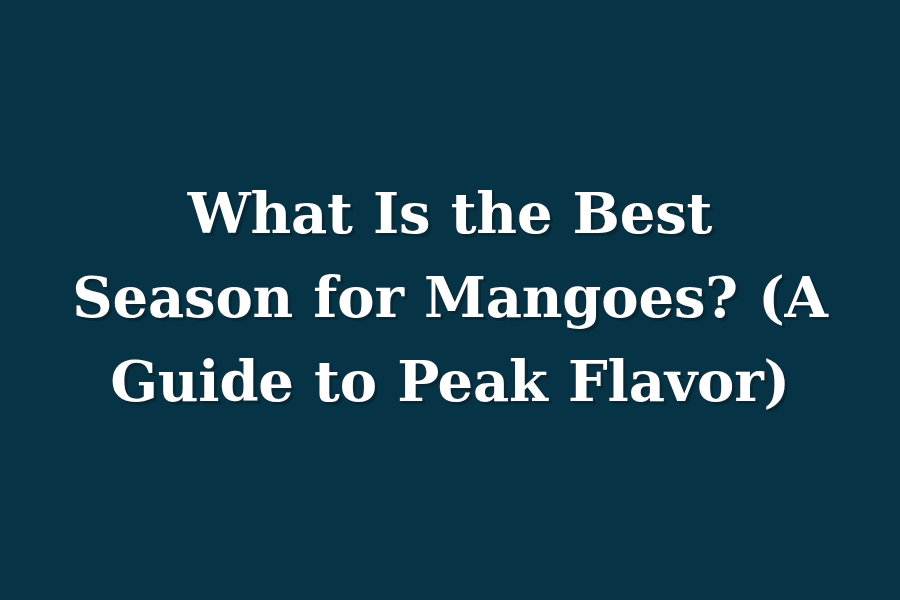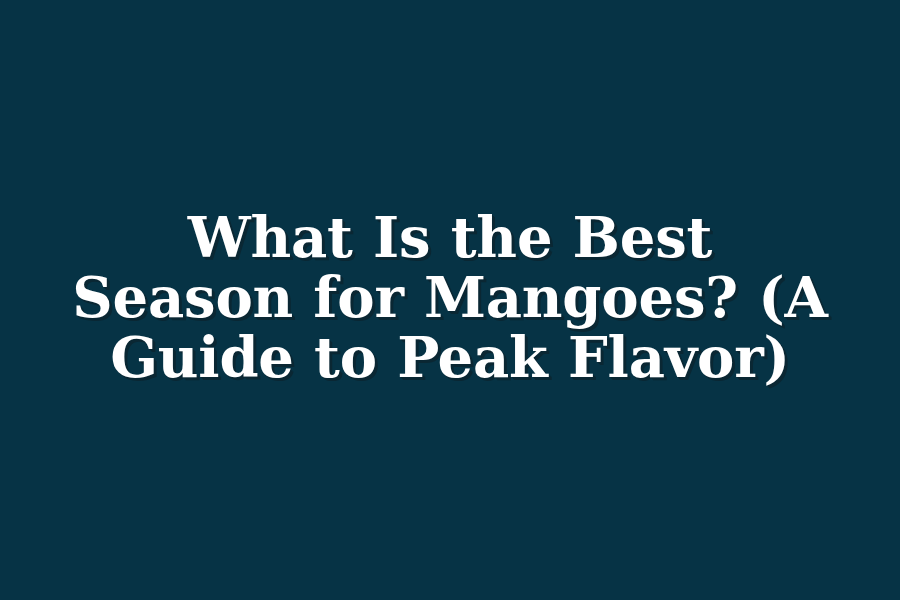--- a/index.html
+++ b/index.html
@@ -36,21 +36,21 @@
   }
 
   .hero-title {
     margin: 0;
     padding: 0;
     text-align: center;
     color: #ffffff;
     font-family: "DejaVu Serif", "Liberation Serif", serif;
     font-weight: 700;
     font-size: 56px;
-    line-height: 60px;
+    line-height: 84px;
     letter-spacing: -0.2px;
     word-spacing: 1px;
     text-rendering: optimizeLegibility;
     text-shadow:
       3px 3px 0 #0a2733,
       2px 2px 0 #0a2733,
       1px 1px 0 #0a2733;
   }
 </style>
 </head>

